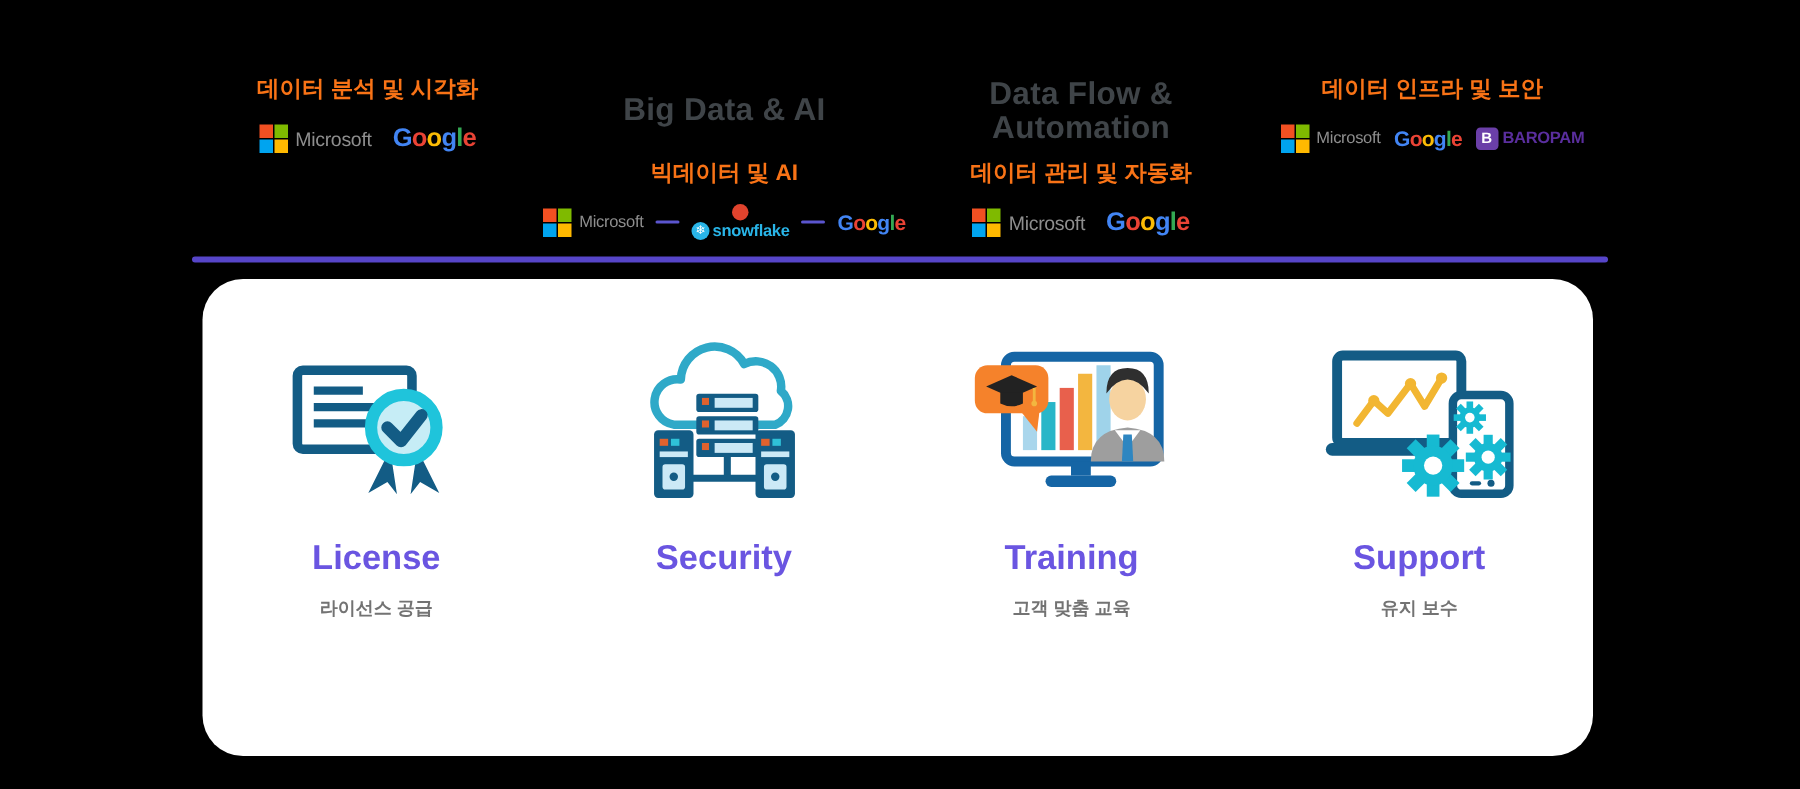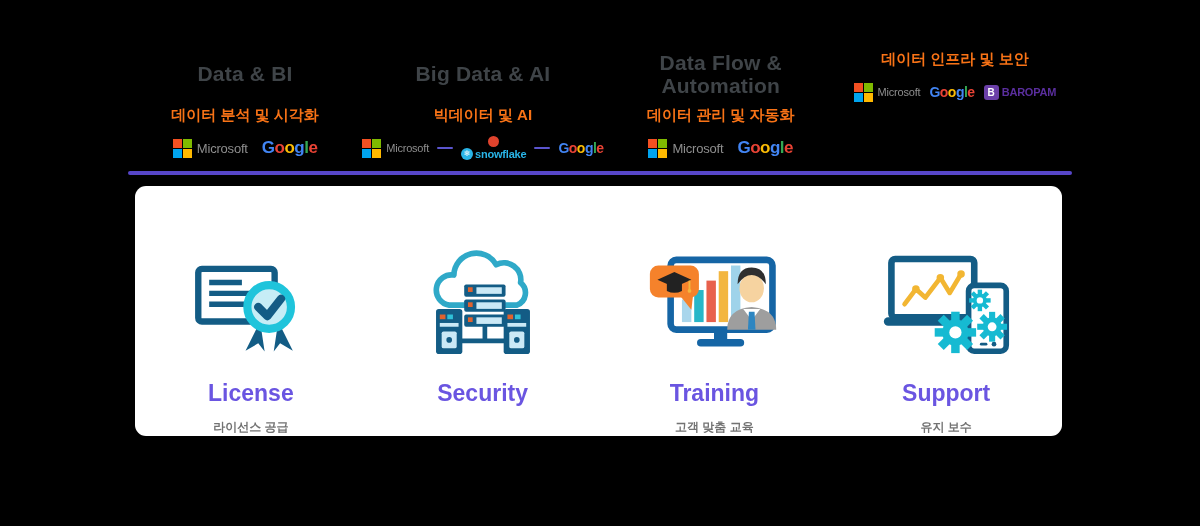--- a/index.html
+++ b/index.html
@@ -43,40 +43,36 @@
   .pv{display:inline-flex;align-items:center;gap:3px;}
   .pv-icon{width:15px;height:15px;border-radius:3px;background:#6B3FA8;color:#fff;font-size:10px;
            font-weight:bold;line-height:15px;text-align:center;}
   .pv-text{color:#5A2E9E;font-weight:bold;font-size:11px;letter-spacing:-.2px;}
 
   
   .divider{position:absolute;left:128px;top:171px;width:944px;height:4px;background:#5645C8;
            border-radius:2px;}
 
   
-  .card{position:absolute;left:135px;top:186px;width:927px;height:250px;background:#ffffff;
-        border-radius:11px;display:grid;grid-template-columns:repeat(4,1fr);
-        padding-top:60px;box-sizing:border-box;}
+  .card{position:absolute;left:135px;top:186px;width:927px;height:318px;background:#ffffff;
+        border-radius:27px;display:grid;grid-template-columns:repeat(4,1fr);
+        padding-top:38px;box-sizing:border-box;}
   .item{display:flex;flex-direction:column;align-items:center;}
   .item-icon{height:122px;display:flex;align-items:center;justify-content:center;}
   .item-label{margin-top:12px;color:#6A55E1;font-weight:bold;font-size:23px;}
   .item-desc{margin-top:12px;color:#737373;font-weight:bold;font-size:12px;}
 </style>
 </head>
 <body>
 
 <div class="stage">
 
   <div class="top">
 
     <div class="col">
-      <div class="col-title">
-        <span>Data &amp; BI</span>
-        <span></span>
-      </div>
       <div class="col-sub">데이터 분석 및 시각화</div>
       <div class="col-logos">
         <span class="ms">
           <span class="ms-grid">
               <i class="s1"></i>
               <i class="s2"></i>
               <i class="s3"></i>
               <i class="s4"></i>
             </span>
           <span class="ms-text">Microsoft</span>

